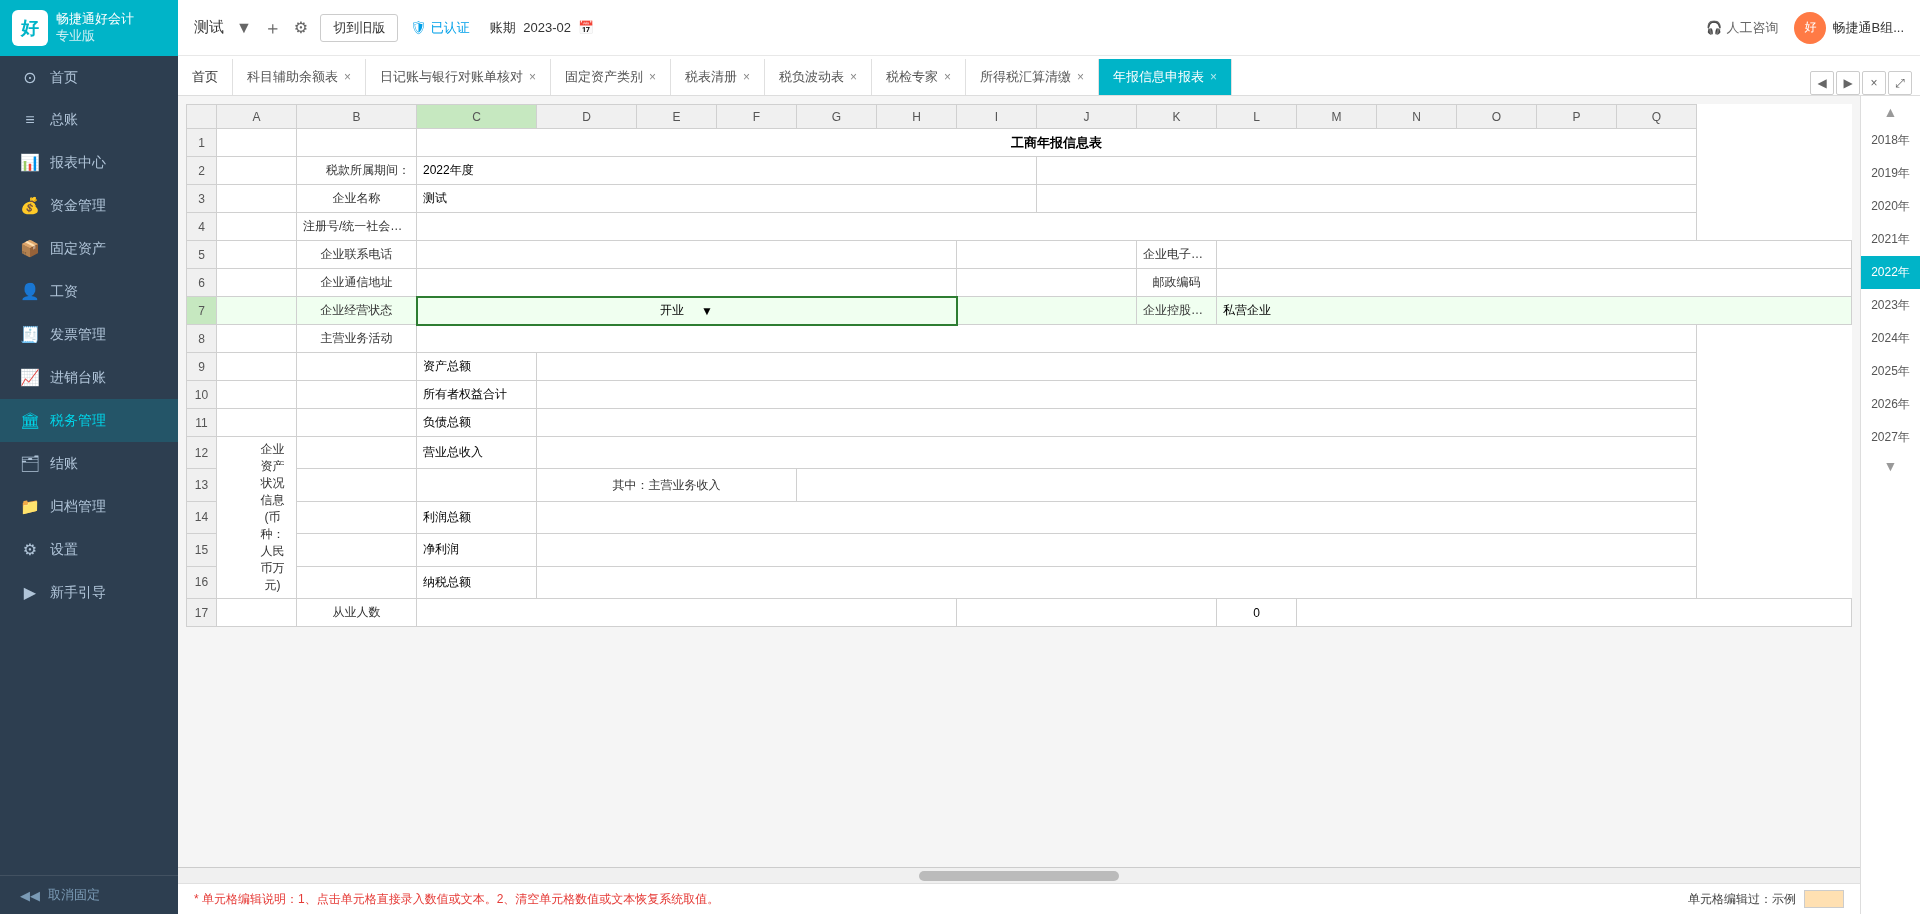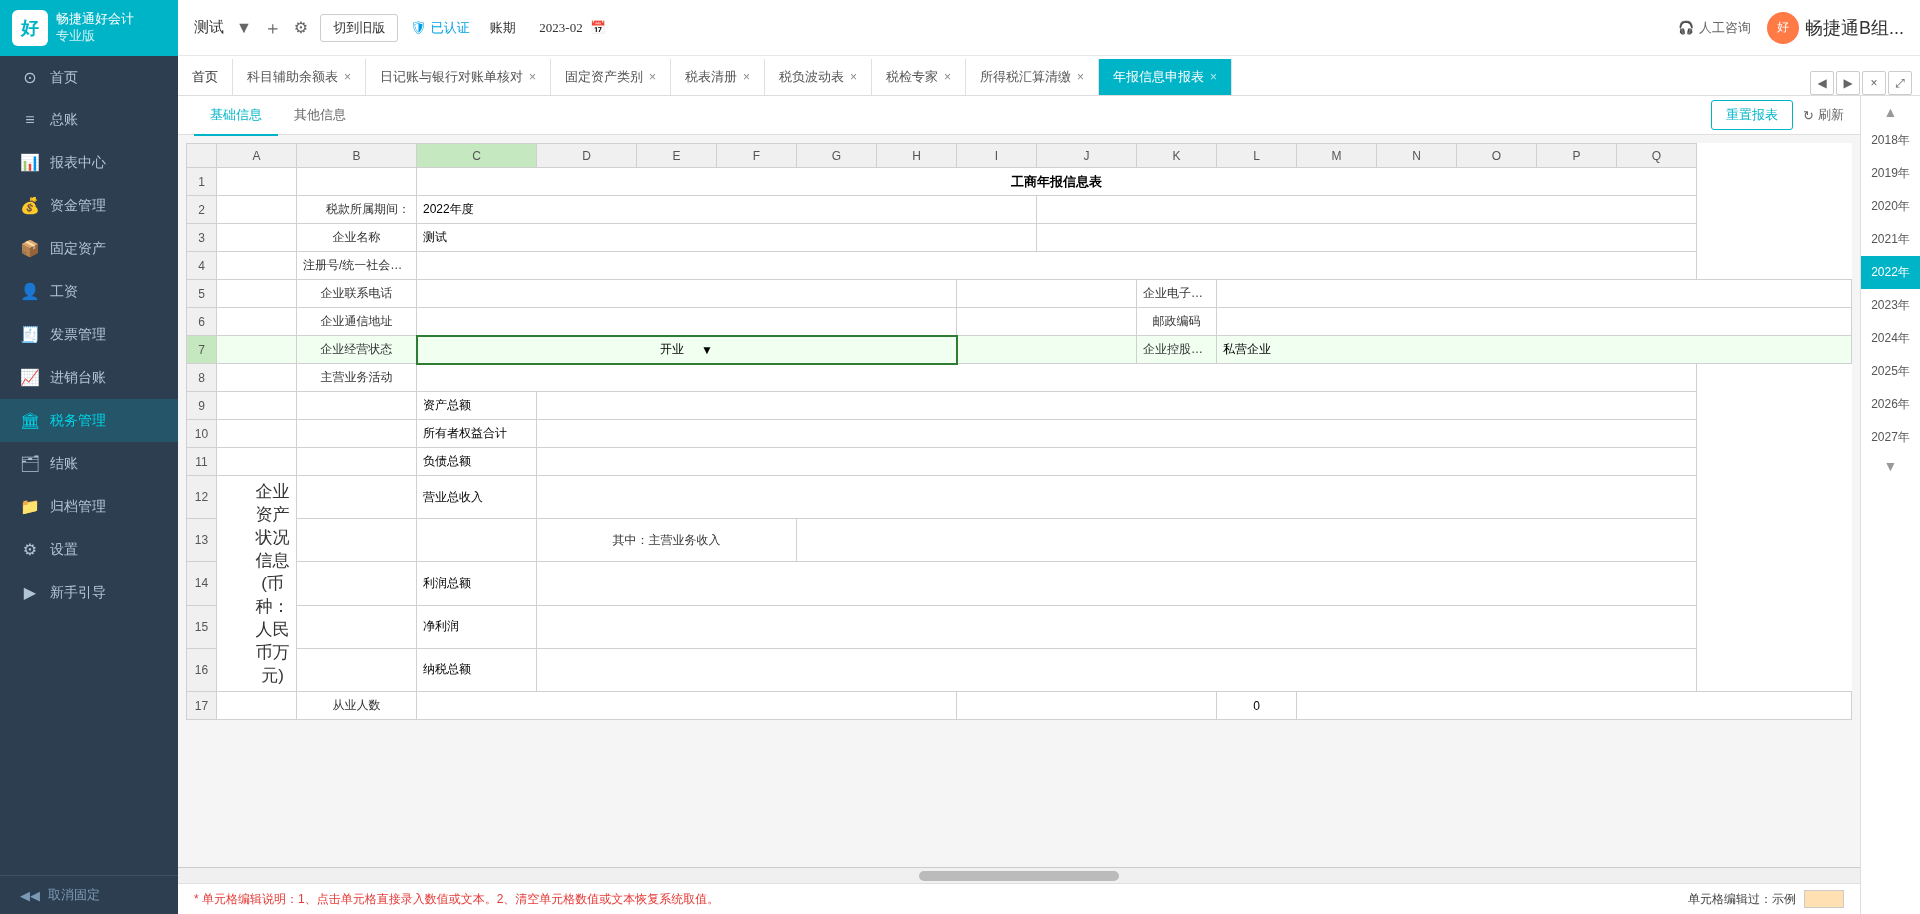--- a/index.html
+++ b/index.html
@@ -79,21 +79,21 @@
     .topbar-verified {
       display: flex; align-items: center; gap: 4px;
       color: #00a0e9; font-size: 13px;
     }
     .topbar-period { font-size: 13px; color: #333; margin-left: 8px; }
     .topbar-spacer { flex: 1; }
     .topbar-right { display: flex; align-items: center; gap: 16px; }
     .topbar-service { display: flex; align-items: center; gap: 4px; color: #666; font-size: 13px; cursor: pointer; }
     .topbar-user { display: flex; align-items: center; gap: 6px; cursor: pointer; }
     .topbar-avatar { width: 32px; height: 32px; border-radius: 50%; background: #ff7a45; display: flex; align-items: center; justify-content: center; color: white; font-size: 12px; }
-    .topbar-username { font-size: 18px; color: #333; }
+    .topbar-username { font-size: 13px; color: #333; }
 
     
     .tabbar {
       height: 40px;
       background: white;
       display: flex;
       align-items: flex-end;
       padding: 0 0 0 0;
       border-bottom: 1px solid #ddd;
       overflow: hidden;
@@ -333,21 +333,21 @@
     <span class="topbar-dropdown">▼</span>
     <span class="topbar-plus">＋</span>
     <span class="topbar-gear">⚙</span>
     <button class="topbar-switch-btn">切到旧版</button>
     <div class="topbar-verified">
       <span>🛡</span>
       <span>已认证</span>
     </div>
     <span class="topbar-period">
       <span>账期</span>
-      <span style="margin-left:20px;font-family:Liberation Serif, serif;">2023-02</span>
+      <span style="margin-left:4px;">2023-02</span>
       <span style="margin-left:4px;">📅</span>
     </span>
     <div class="topbar-spacer"></div>
     <div class="topbar-right">
       <div class="topbar-service">
         <span>🎧</span>
         <span>人工咨询</span>
       </div>
       <div class="topbar-user">
         <div class="topbar-avatar">好</div>
@@ -396,33 +396,20 @@
       <div class="tabbar-ctrl-btn">◀</div>
       <div class="tabbar-ctrl-btn">▶</div>
       <div class="tabbar-ctrl-btn">×</div>
       <div class="tabbar-ctrl-btn">⤢</div>
     </div>
   </div>
 
   <div class="content">
     <div class="spreadsheet-wrapper">
 
-      <div style="display:flex; align-items:center; background:white; border-bottom:1px solid #e0e0e0; padding: 0 16px;">
-        <div class="sheet-tabs-row" style="border:none; padding:0; background:transparent; display:flex; gap:0; flex:1;">
-          <div class="sheet-tab active">基础信息</div>
-          <div class="sheet-tab">其他信息</div>
-        </div>
-        <div class="sheet-actions">
-          <button class="btn-reset">重置报表</button>
-          <button class="btn-refresh">
-            <span>↻</span>
-            <span>刷新</span>
-          </button>
-        </div>
-      </div>
 
       <div class="table-container">
         <table class="spreadsheet">
           <thead>
             <tr>
               <th class="row-num"></th>
               <th style="width:80px;">A</th>
               <th style="width:120px;">B</th>
               <th class="col-header-active" style="width:120px;">C</th>
               <th style="width:100px;">D</th>
@@ -534,21 +521,21 @@
             <tr>
               <td class="row-num">11</td>
               <td></td>
               <td></td>
               <td>负债总额</td>
               <td colspan="14"></td>
             </tr>
 
             <tr>
               <td class="row-num">12</td>
-              <td rowspan="5" class="cell-label" style="text-align:center; white-space:normal; font-size:17px;padding-left:38px;">企业资产状况信息(币种：人民币万元)</td>
+              <td rowspan="5" class="cell-label" style="text-align:center; white-space:normal; font-size:12px;padding-left:38px;">企业资产状况信息(币种：人民币万元)</td>
               <td></td>
               <td>营业总收入</td>
               <td colspan="14"></td>
             </tr>
 
             <tr>
               <td class="row-num">13</td>
               <td></td>
               <td></td>
               <td colspan="3" class="cell-label">其中：主营业务收入</td>

